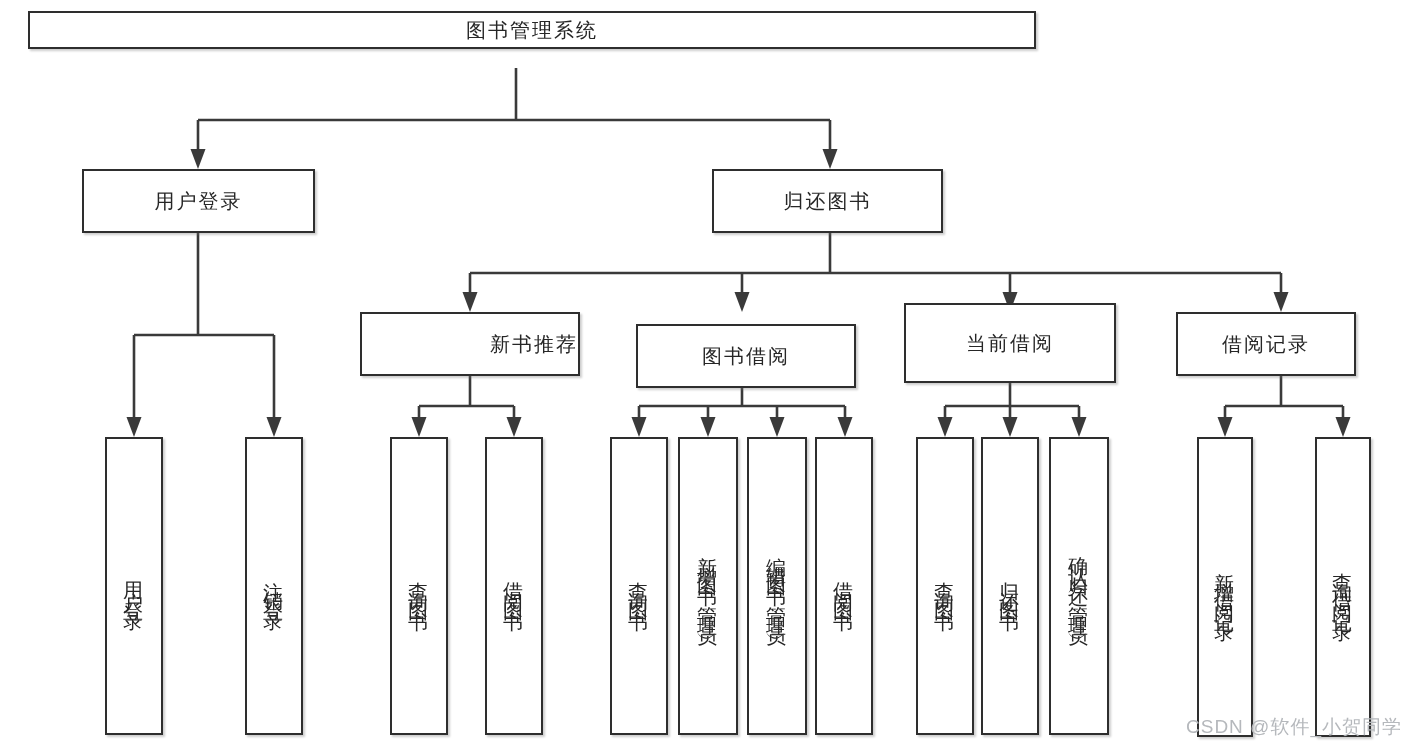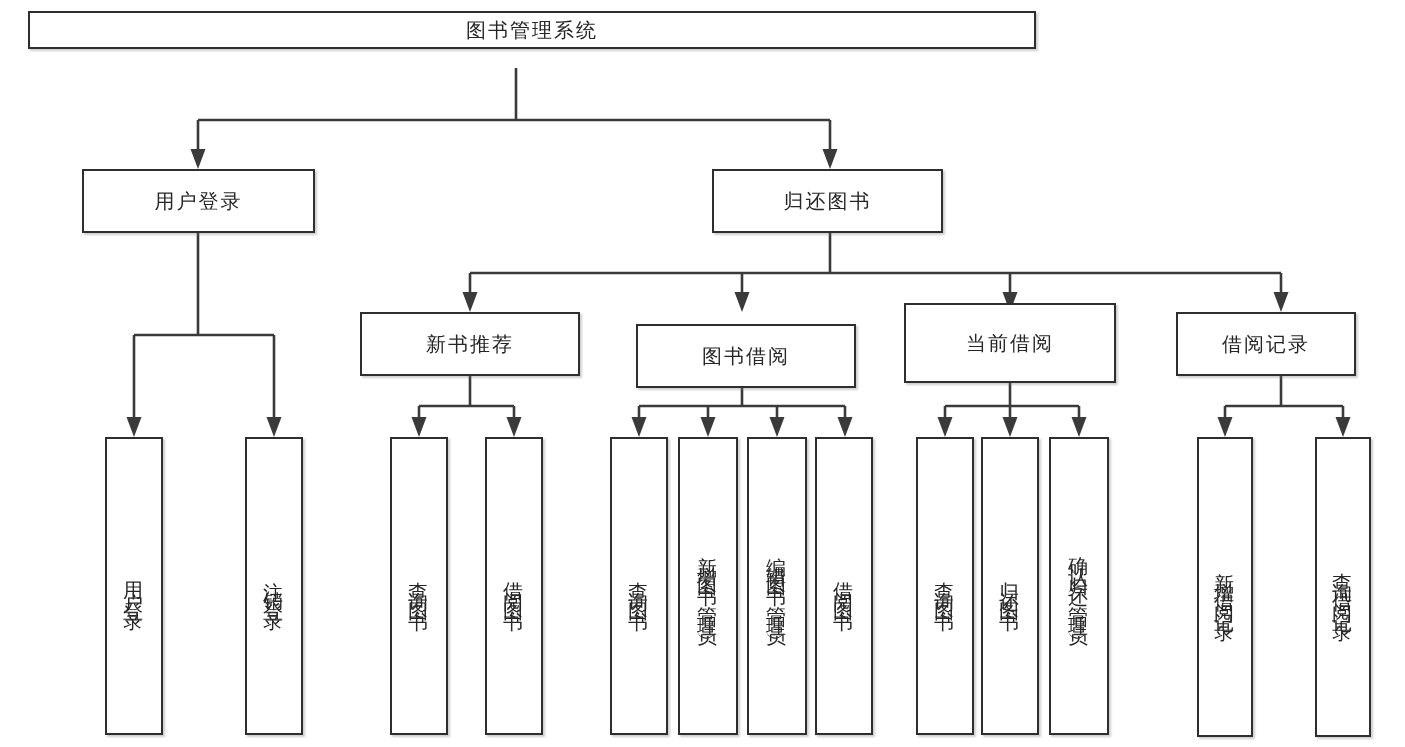--- a/index.html
+++ b/index.html
@@ -120,21 +120,21 @@
   <div id="node-layer">
       <div class="node" style="left: 12px; top: 11px; width: 1008px; height: 38px; margin-left: 16px;">
         <span class="label">图书管理系统</span>
       </div>
       <div class="node" style="left: 82px; top: 169px; width: 233px; height: 64px;">
         <span class="label">用户登录</span>
       </div>
       <div class="node" style="left: 712px; top: 169px; width: 231px; height: 64px;">
         <span class="label">归还图书</span>
       </div>
-      <div class="node" style="left: 360px; top: 312px; width: 220px; height: 64px;">
+      <div class="node" style="left: 360px; top: 312px; width: 220px; height: 64px; justify-content: flex-end;">
         <span class="label">新书推荐</span>
       </div>
       <div class="node" style="left: 636px; top: 324px; width: 220px; height: 64px;">
         <span class="label">图书借阅</span>
       </div>
       <div class="node" style="left: 904px; top: 303px; width: 212px; height: 80px;">
         <span class="label">当前借阅</span>
       </div>
       <div class="node" style="left: 1176px; top: 312px; width: 180px; height: 64px;">
         <span class="label">借阅记录</span>
@@ -172,13 +172,14 @@
       <div class="node vertical" style="left: 1049px; top: 437px; width: 60px; height: 298px;">
         <span class="label">确认归还（管理员）</span>
       </div>
       <div class="node vertical" style="left: 1197px; top: 437px; width: 56px; height: 300px;">
         <span class="label">新增借阅记录</span>
       </div>
       <div class="node vertical" style="left: 1315px; top: 437px; width: 56px; height: 300px;">
         <span class="label">查询借阅记录</span>
       </div>
     </div>
+  <div class="watermark" style="color: rgb(181, 184, 188);">CSDN @软件_小贺同学</div>
 </div>
 
 </body></html>

